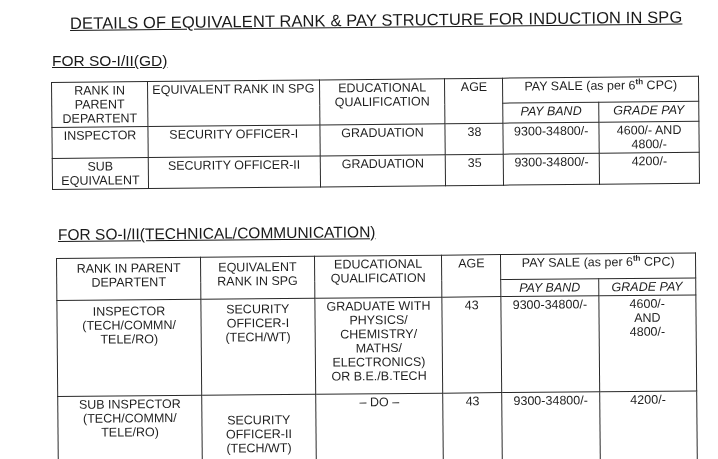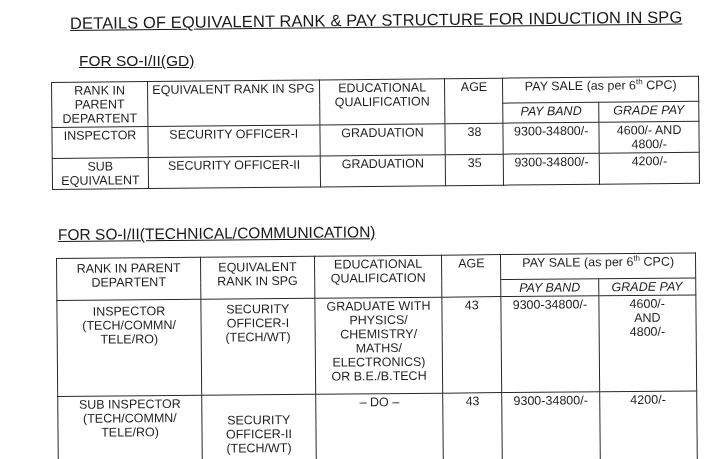--- a/index.html
+++ b/index.html
@@ -25,21 +25,21 @@
       white-space: nowrap;
       transform: rotate(-0.6deg);
       transform-origin: left center;
     }
     .section-heading {
       position: absolute;
       font-size: 15.5px;
       text-decoration: underline;
       white-space: nowrap;
     }
-    .sec1 { left: 52px; top: 52px; margin-left: 27px; }
+    .sec1 { left: 52px; top: 52px; }
     .sec2 { left: 58px; top: 226px; transform: rotate(-0.5deg); transform-origin: left center; }
 
     table.doc {
       position: absolute;
       border-collapse: collapse;
       font-size: 12.5px;
       color: #1f1f1f;
     }
     table.doc td, table.doc th {
       border: 1.3px solid #2a2a2a;
@@ -56,21 +56,21 @@
       transform: rotate(-0.55deg);
       transform-origin: left top;
     }
     .t2 {
       left: 56px;
       top: 258px;
       width: 640px;
       transform: rotate(-0.5deg);
       transform-origin: left top;
     }
-    sup { font-size: 8px; line-height: 0; }
+    sup { font-size: 8px; line-height: 0; font-weight: bold; }
     .pb-sub th { padding-top: 1px; font-style: italic; }
   </style>
 </head>
 <body>
 
 <div class="title">DETAILS OF EQUIVALENT RANK &amp; PAY STRUCTURE FOR INDUCTION IN SPG</div>
 
 <div class="section-heading sec1">FOR SO-I/II(GD)</div>
 
 <table class="doc t1">

